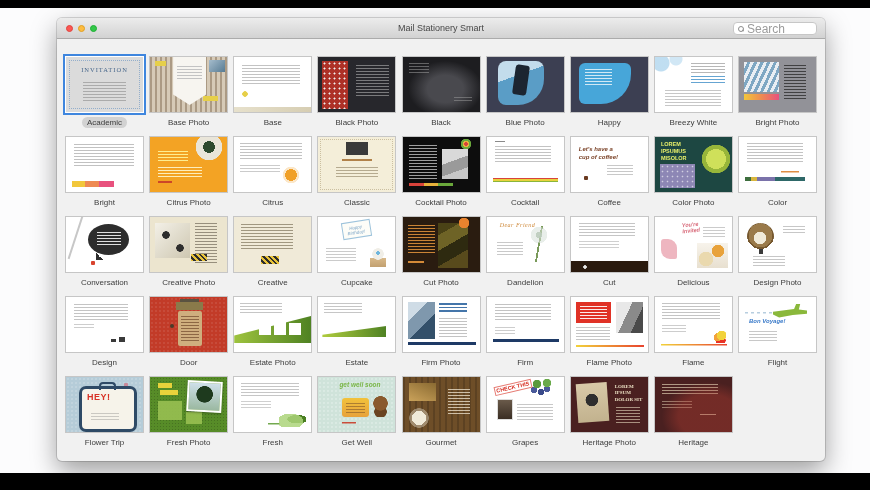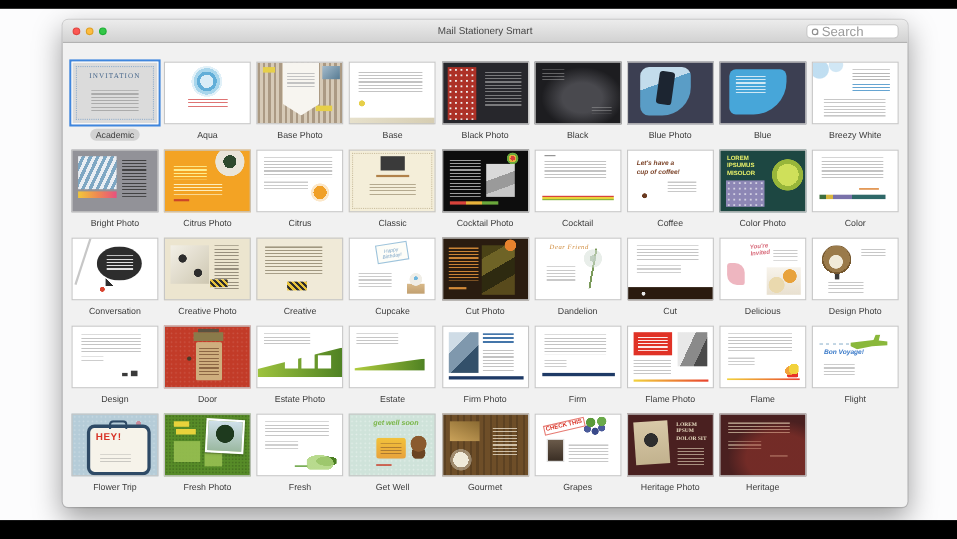--- a/index.html
+++ b/index.html
@@ -397,26 +397,20 @@
   </div>
 
   <div class="content">
       <div class="cell selected">
     <div class="thumb t-academic">
       <span class="ptext">INVITATION</span>
     </div>
     <div class="tlabel">Academic</div>
   </div>
       <div class="cell">
-    <div class="thumb t-aqua">
-      
-    </div>
-    <div class="tlabel">Aqua</div>
-  </div>
-      <div class="cell">
     <div class="thumb t-base-photo">
       
     </div>
     <div class="tlabel">Base Photo</div>
   </div>
       <div class="cell">
     <div class="thumb t-base">
       
     </div>
     <div class="tlabel">Base</div>
@@ -436,33 +430,39 @@
       <div class="cell">
     <div class="thumb t-blue-photo">
       
     </div>
     <div class="tlabel">Blue Photo</div>
   </div>
       <div class="cell">
     <div class="thumb t-blue">
       
     </div>
-    <div class="tlabel">Blue</div>
+    <div class="tlabel">Happy</div>
   </div>
       <div class="cell">
     <div class="thumb t-breezy-white">
       
     </div>
     <div class="tlabel">Breezy White</div>
   </div>
       <div class="cell">
     <div class="thumb t-bright-photo">
       
     </div>
     <div class="tlabel">Bright Photo</div>
+  </div>
+      <div class="cell">
+    <div class="thumb t-bright">
+      
+    </div>
+    <div class="tlabel">Bright</div>
   </div>
       <div class="cell">
     <div class="thumb t-citrus-photo">
       
     </div>
     <div class="tlabel">Citrus Photo</div>
   </div>
       <div class="cell">
     <div class="thumb t-citrus">
       

